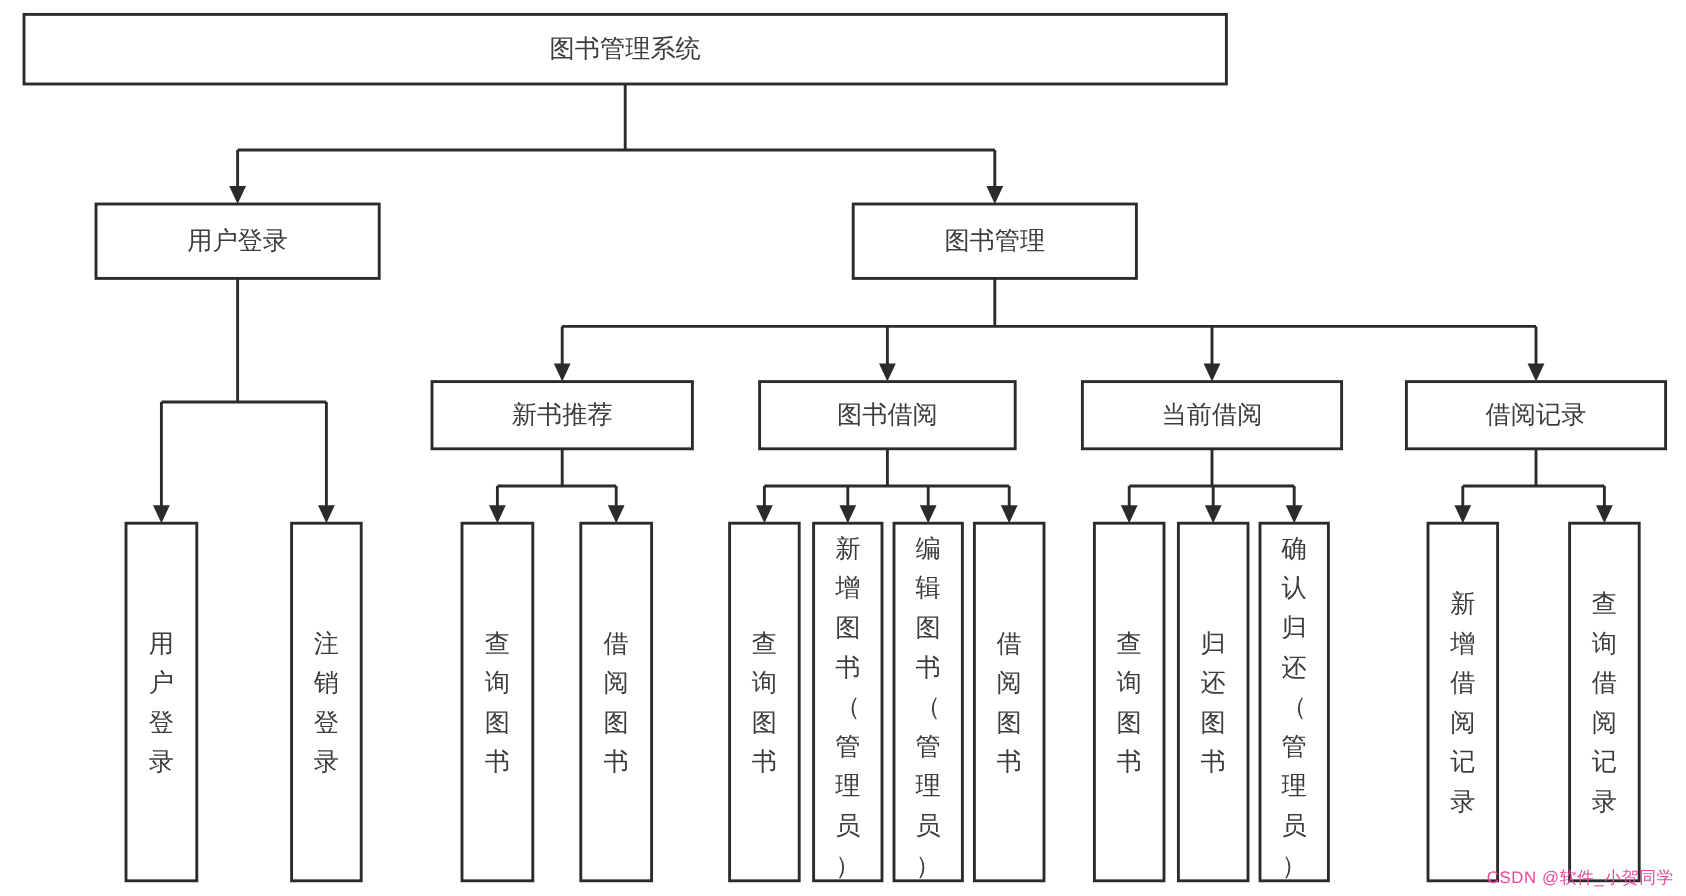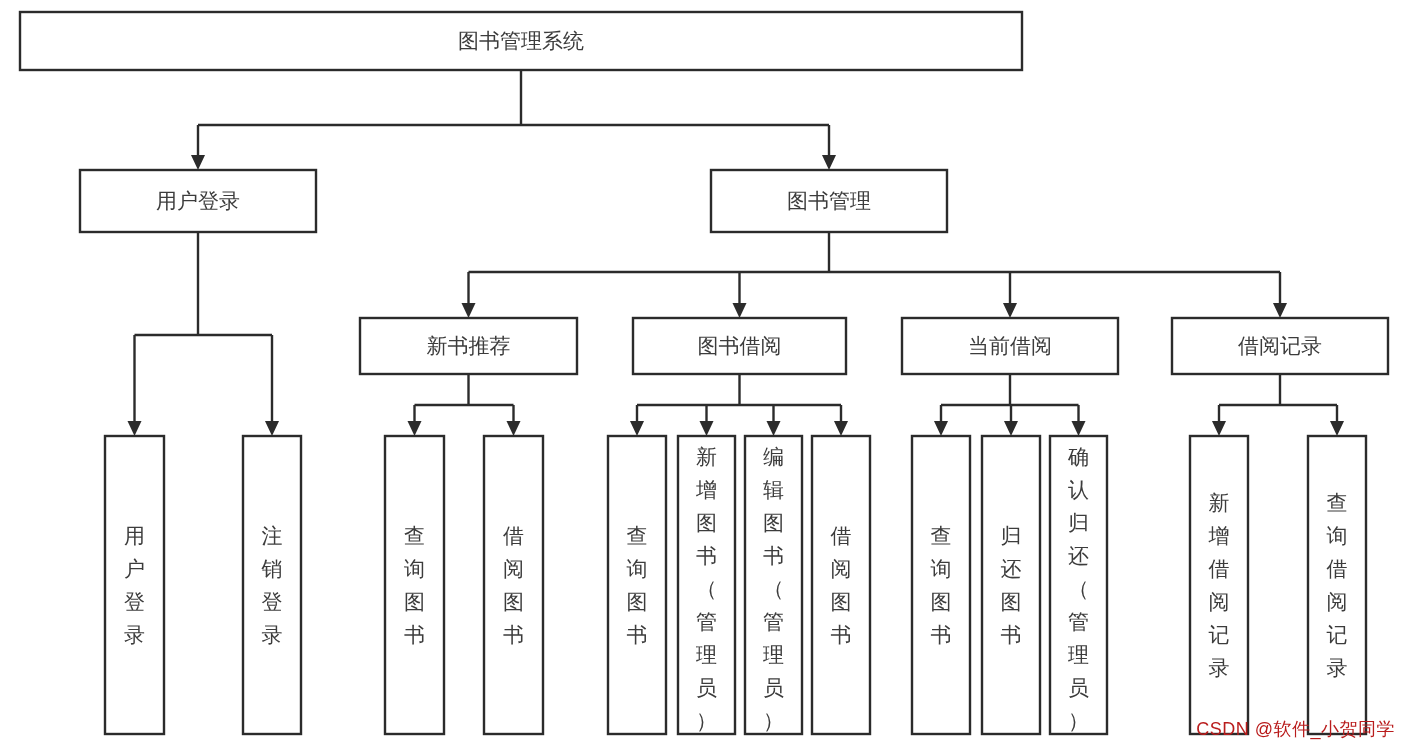--- a/index.html
+++ b/index.html
@@ -54,22 +54,22 @@
   .node-label-vertical {
     fill: #3c3c3c;
     font-family: "Liberation Sans", "DejaVu Sans", sans-serif;
     font-size: 21px;
     text-anchor: middle;
   }
   .watermark {
     position: absolute;
     right: 10px;
     bottom: 6px;
-    color: #b91c1c;
-    font-size: 18px;
+    color: #ec4899;
+    font-size: 14px;
     font-family: "Liberation Sans", "DejaVu Sans", sans-serif;
     letter-spacing: 0.5px;
     user-select: none;
     pointer-events: none;
   }
 </style>
 </head>
 <body>
 
 <div id="diagram-root">

